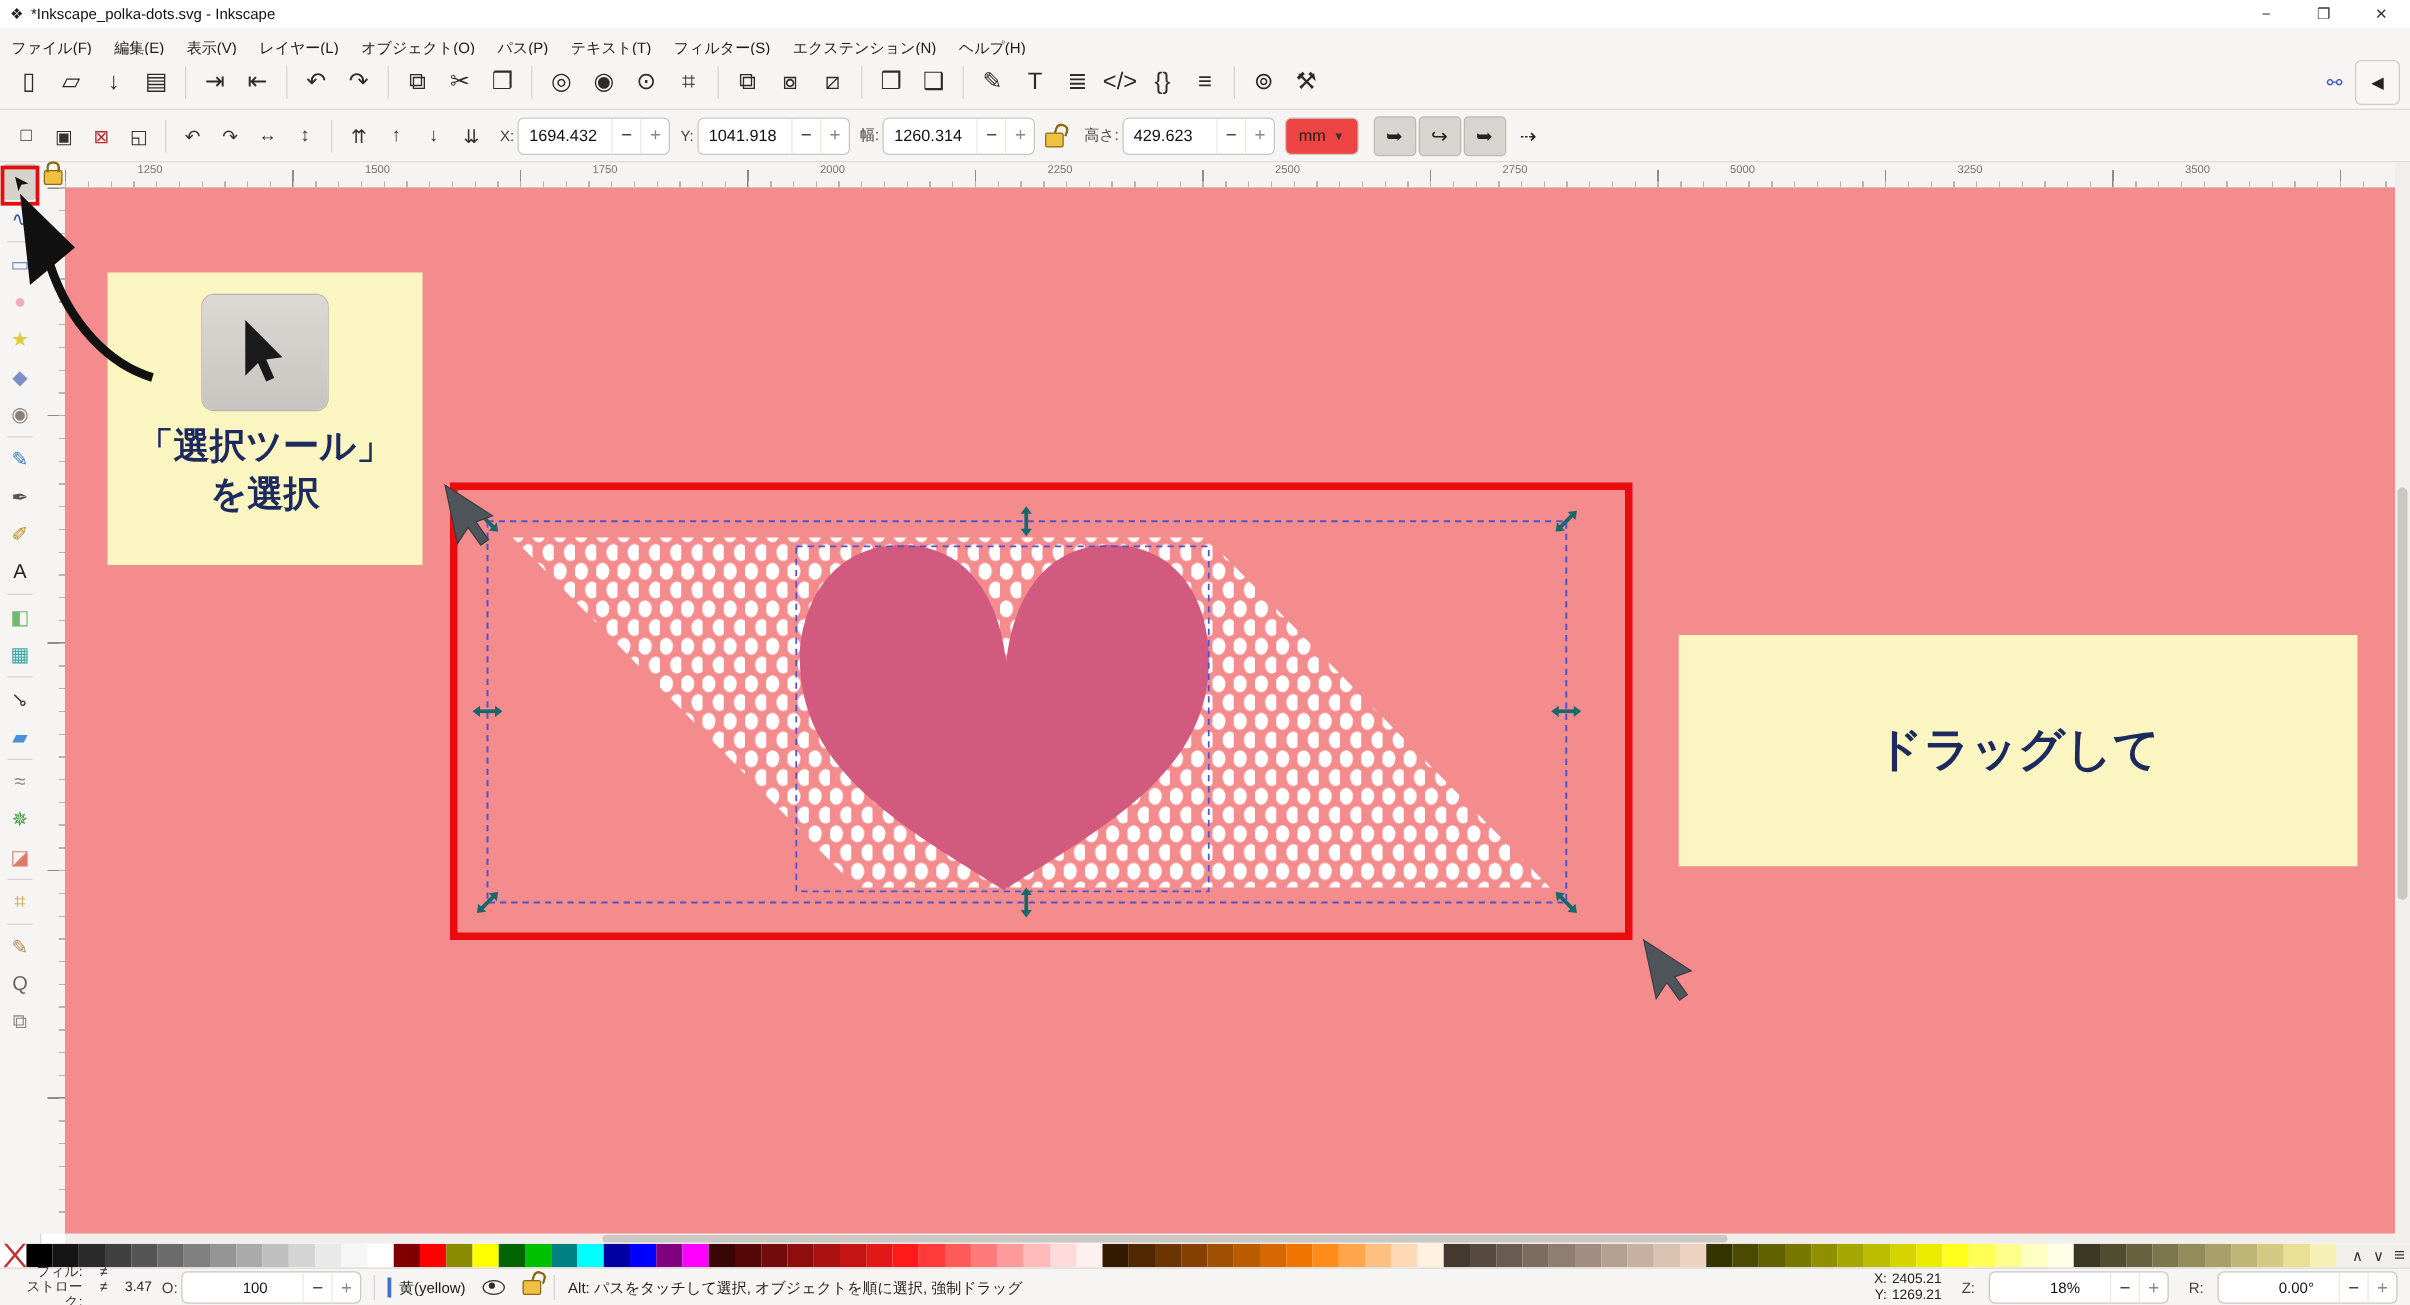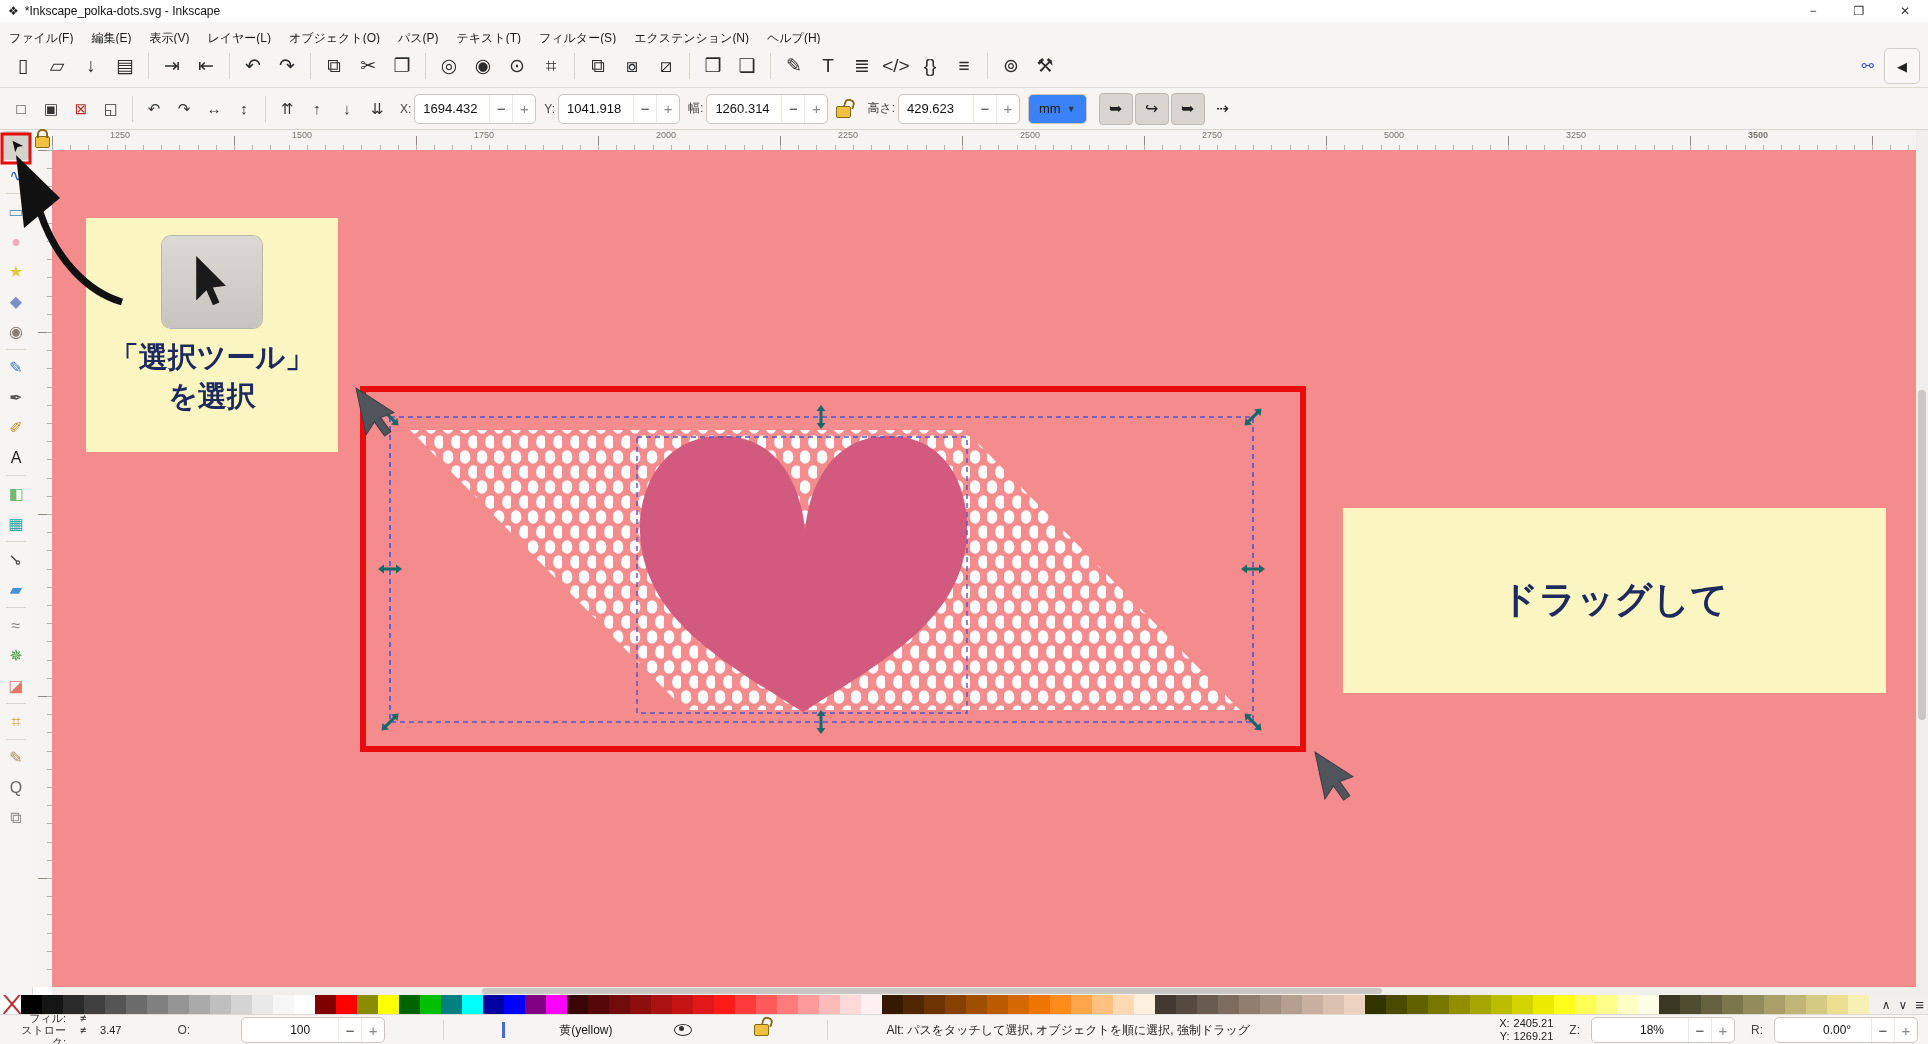--- a/index.html
+++ b/index.html
@@ -22,21 +22,21 @@
   .snapglyph{font-size:15px;color:#3a56c4;}
   .collapse-btn{width:34px;height:34px;border:1px solid #d0cdc8;border-radius:5px;background:#f8f7f5;display:flex;align-items:center;justify-content:center;color:#222;}
   
   .toolcontrols{position:absolute;left:0;top:88px;width:100%;height:42px;background:#f6f5f3;border-bottom:1px solid #d8d5d1;display:flex;align-items:center;padding-left:6px;box-sizing:border-box;}
   .tcbtn{width:30px;height:30px;display:flex;align-items:center;justify-content:center;border-radius:4px;color:#333;font-size:15px;}
   .field-label{font-size:12px;color:#444;margin:0 3px 0 8px;}
   .spin{display:flex;align-items:center;background:#fff;border:1px solid #cbc7c2;border-radius:5px;height:28px;overflow:hidden;}
   .spin .val{padding:0 8px;font-size:13px;color:#111;min-width:58px;}
   .spin .step{width:22px;height:100%;display:flex;align-items:center;justify-content:center;color:#333;font-size:15px;border-left:1px solid #eceae7;}
   .spin .step.plus{color:#888;}
-  .unitbox{display:flex;align-items:center;gap:6px;background:#3b82f6;border:1px solid #cbc7c2;border-radius:5px;height:28px;padding:0 10px;margin-left:8px;font-size:13px;}
+  .unitbox{display:flex;align-items:center;gap:6px;background:#ef4444;border:1px solid #cbc7c2;border-radius:5px;height:28px;padding:0 10px;margin-left:8px;font-size:13px;}
   .caret{font-size:9px;color:#333;}
   .toggle{width:32px;height:30px;display:flex;align-items:center;justify-content:center;border-radius:4px;font-size:16px;color:#222;margin-left:2px;}
   .toggle.pressed{background:#d8d4cf;border:1px solid #bcb8b2;}
   
   .lock{position:relative;display:inline-block;width:13px;height:10px;background:#f0c040;border:1.5px solid #8a6a15;border-radius:2px;margin-top:6px;}
   .lock::before{content:"";position:absolute;width:7px;height:7px;border:2px solid #8a6a15;border-bottom:none;border-radius:5px 5px 0 0;top:-8px;left:1px;}
   .lock.open::before{left:7px;transform:rotate(18deg);}
   .eye{position:relative;display:inline-block;width:16px;height:10px;border:1.6px solid #2e2e2e;border-radius:50%;}
   .eye::before{content:"";position:absolute;width:5px;height:5px;background:#2e2e2e;border-radius:50%;left:3.5px;top:1.2px;}
   
@@ -67,21 +67,21 @@
   .callout-right .line{font-size:37px;line-height:1.25;}
   
   .palettebar{position:absolute;left:0;top:995px;width:100%;height:19px;background:#f2f0ed;display:flex;align-items:stretch;overflow:hidden;}
   .swatch{flex:0 0 21px;height:100%;}
   .swatch.none{background:#fff;position:relative;}
   .swatch.none::before,.swatch.none::after{content:"";position:absolute;left:50%;top:-4px;width:2px;height:26px;background:#c03030;}
   .swatch.none::before{transform:rotate(40deg);}
   .swatch.none::after{transform:rotate(-40deg);}
   .pal-ctrl{position:absolute;right:0;top:995px;height:19px;display:flex;align-items:center;background:#f2f0ed;padding:0 4px;gap:8px;font-size:12px;color:#333;}
   
-  .statusbar{position:absolute;left:0;top:1014px;width:100%;height:30px;background:#f6f5f3;border-top:1px solid #ddd9d5;display:flex;align-items:center;font-size:12px;gap:48px;}
+  .statusbar{position:absolute;left:0;top:1014px;width:100%;height:30px;background:#f6f5f3;border-top:1px solid #ddd9d5;display:flex;align-items:center;font-size:12px;}
   .fs-block{display:flex;flex-direction:column;justify-content:center;height:100%;margin-left:8px;line-height:1.1;}
   .fs-row{display:flex;gap:14px;font-size:11px;color:#222;}
   .fs-row .lab{width:58px;text-align:right;color:#333;}
   .sb-sep{width:1px;height:20px;background:#d7d4cf;margin:0 10px;}
   .layerbar{width:3px;height:16px;background:#3f6fd4;margin-right:6px;}
   .sb-msg{color:#222;white-space:nowrap;}
   .sb-right{position:absolute;right:10px;top:0;height:30px;display:flex;align-items:center;gap:8px;}
   .coords{display:flex;flex-direction:column;align-items:flex-end;font-size:11px;line-height:1.15;color:#222;}
   .coords .crow{display:flex;gap:4px;}
   .spin.small{height:24px;}
@@ -387,21 +387,21 @@
     <div class="hruler" id="hruler">
         <span class="rlabel" style="left: 58px;">1250</span>
         <span class="rlabel" style="left: 240px;">1500</span>
         <span class="rlabel" style="left: 422px;">1750</span>
         <span class="rlabel" style="left: 604px;">2000</span>
         <span class="rlabel" style="left: 786px;">2250</span>
         <span class="rlabel" style="left: 968px;">2500</span>
         <span class="rlabel" style="left: 1150px;">2750</span>
         <span class="rlabel" style="left: 1332px;">5000</span>
         <span class="rlabel" style="left: 1514px;">3250</span>
-        <span class="rlabel" style="left: 1696px; font-weight: bold;">3500</span>
+        <span class="rlabel" style="left: 1696px;">3500</span>
       </div>
     <div class="vruler"></div>
 
     <div class="canvas">
       <svg width="1864" height="837" viewBox="0 0 1864 837">
         <defs>
           <pattern id="dots" width="17" height="30" patternUnits="userSpaceOnUse">
             <ellipse cx="5" cy="7" rx="5.4" ry="6.8" fill="#ffffff"></ellipse>
             <ellipse cx="13.5" cy="22" rx="5.4" ry="6.8" fill="#ffffff"></ellipse>
           </pattern>

